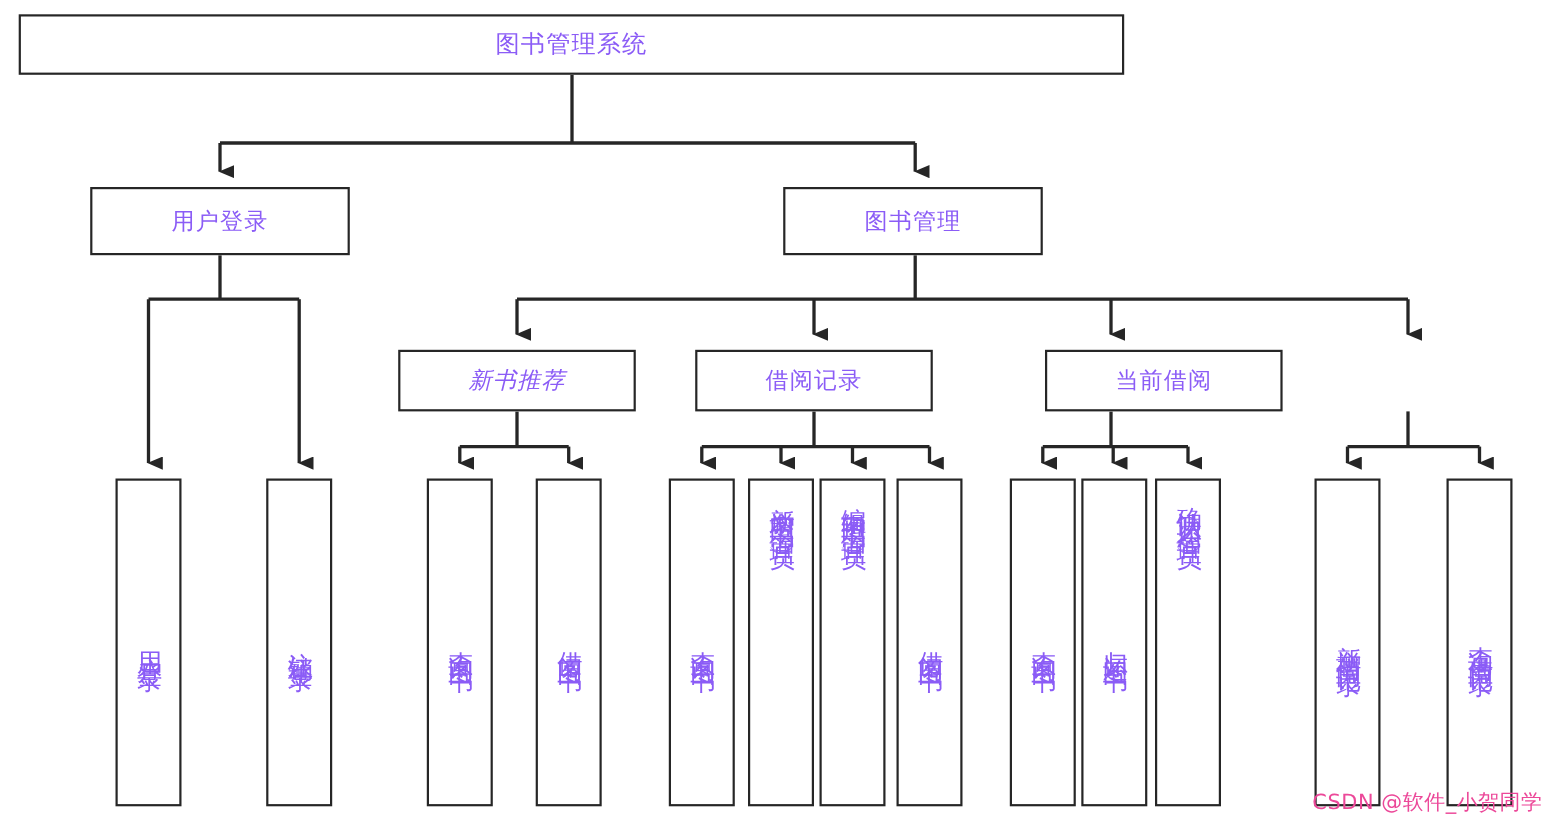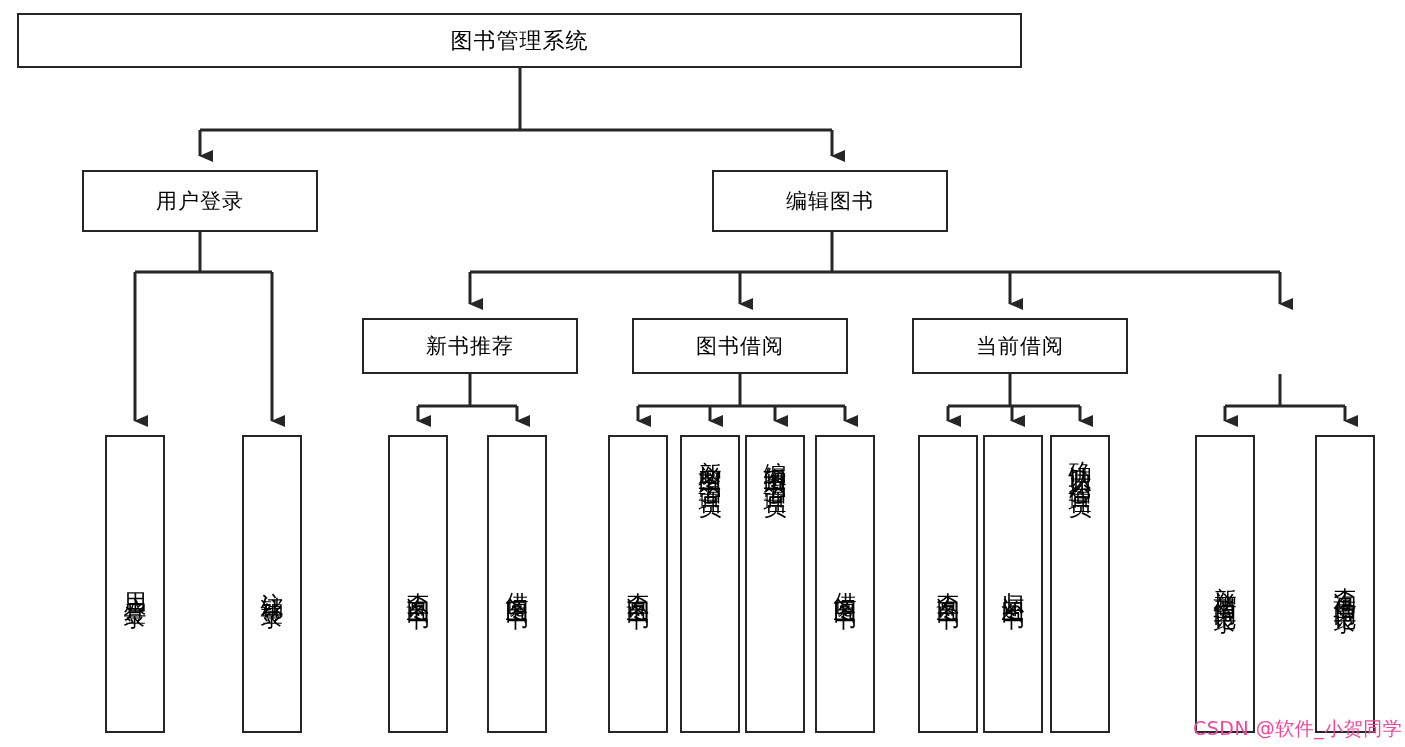--- a/index.html
+++ b/index.html
@@ -26,21 +26,21 @@
     pointer-events: none;
   }
   .node {
     position: absolute;
     box-sizing: border-box;
     border: 2.5px solid #262626;
     background: #ffffff;
     display: flex;
     align-items: center;
     justify-content: center;
-    color: #000000;
+    color: #8b5cf6;
   }
   .node-label {
     display: block;
     text-align: center;
     line-height: 1.15;
     white-space: nowrap;
   }
   
   .node.horiz .node-label {
     font-size: 21px;
@@ -132,30 +132,30 @@
   </svg>
 
   <div class="node root horiz" style="left:17px; top:13px; width:1005px; height:55px;">
     <span class="node-label">图书管理系统</span>
   </div>
 
   <div class="node horiz" style="left:82px; top:170px; width:236px; height:62px;">
     <span class="node-label">用户登录</span>
   </div>
   <div class="node horiz" style="left:712px; top:170px; width:236px; height:62px;">
-    <span class="node-label">编辑图书</span>
-  </div>
-
-  <div class="node horiz" style="left:362px; top:318px; width:216px; height:56px;">
+    <span class="node-label">图书管理</span>
+  </div>
+
+  <div class="node horiz" style="left:362px; top:318px; width:216px; height:56px;font-style:italic;">
     <span class="node-label">新书推荐</span>
   </div>
   <div class="node horiz" style="left:632px; top:318px; width:216px; height:56px;">
-    <span class="node-label">图书借阅</span>
-  </div>
-  <div class="node horiz" style="left:912px; top:318px; width:216px; height:56px;">
+    <span class="node-label">借阅记录</span>
+  </div>
+  <div class="node horiz" style="left:950px; top:318px; width:216px; height:56px;">
     <span class="node-label">当前借阅</span>
   </div>
 
   <div class="node vert" style="left:105px; top:435px; width:60px; height:298px;">
     <span class="node-label">用户登录</span>
   </div>
   <div class="node vert" style="left:242px; top:435px; width:60px; height:298px;">
     <span class="node-label">注销登录</span>
   </div>
 

